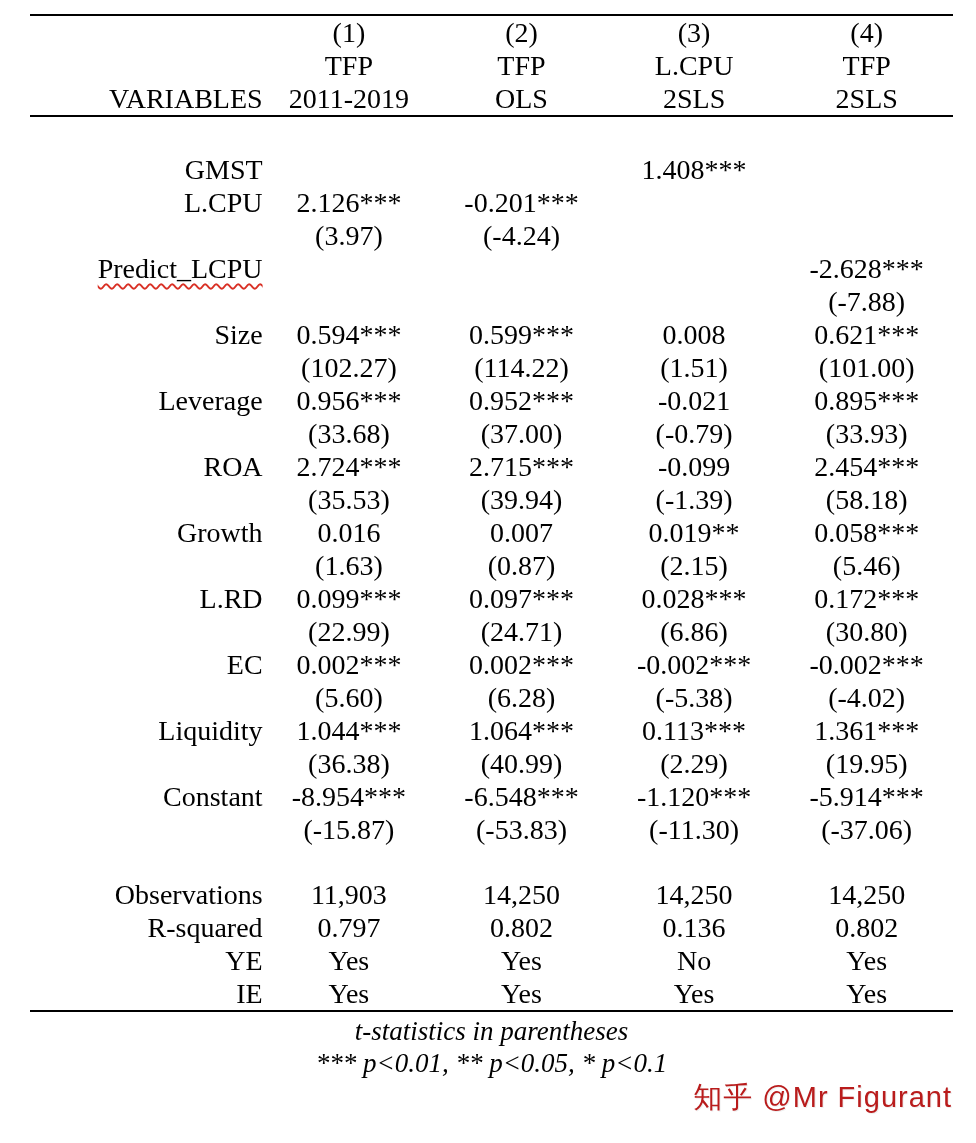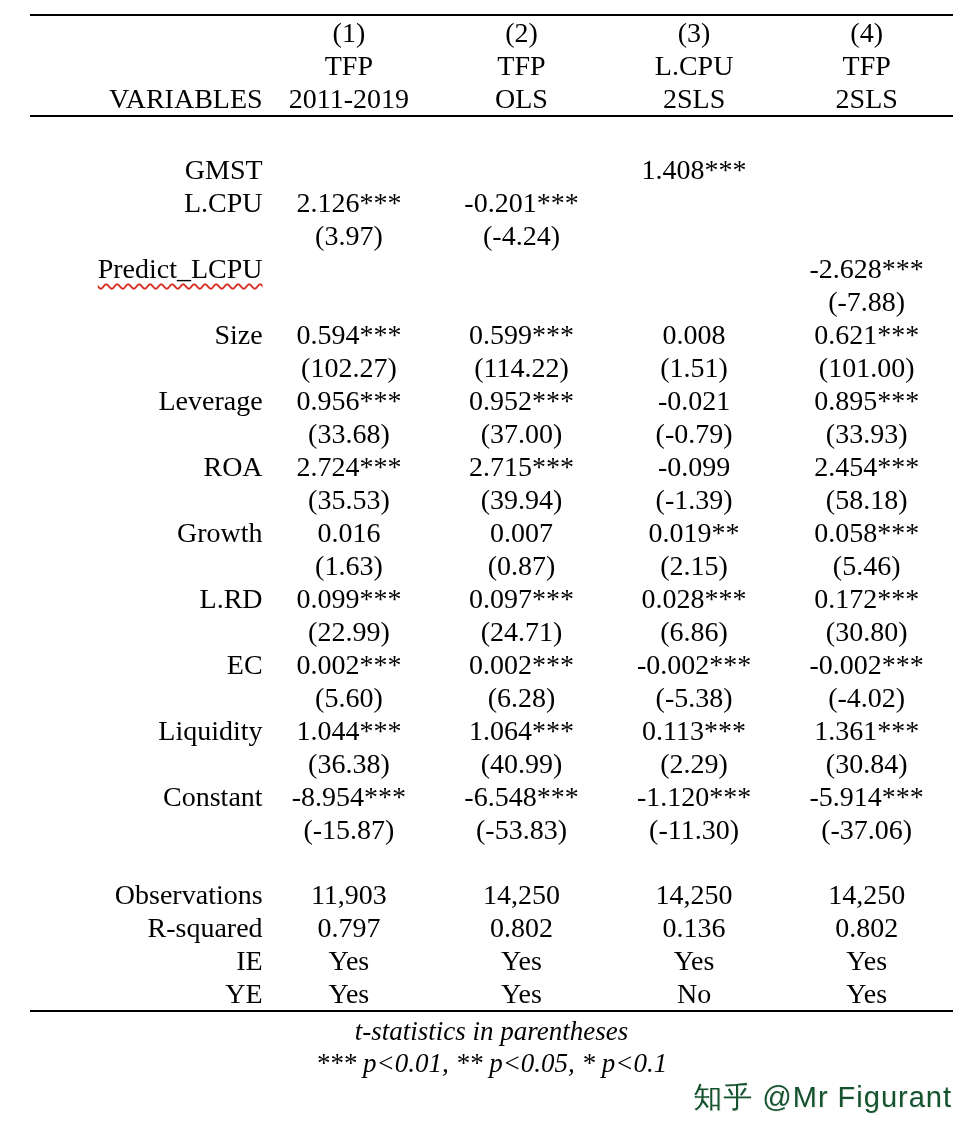--- a/index.html
+++ b/index.html
@@ -222,21 +222,21 @@
           <td class="num">1.044***</td>
           <td class="num">1.064***</td>
           <td class="num">0.113***</td>
           <td class="num">1.361***</td>
         </tr>
         <tr>
           <td class="lbl"></td>
           <td class="num">(36.38)</td>
           <td class="num">(40.99)</td>
           <td class="num">(2.29)</td>
-          <td class="num">(30.84)</td>
+          <td class="num">(19.95)</td>
         </tr>
         <tr>
           <td class="lbl">Constant</td>
           <td class="num">-8.954***</td>
           <td class="num">-6.548***</td>
           <td class="num">-1.120***</td>
           <td class="num">-5.914***</td>
         </tr>
         <tr>
           <td class="lbl"></td>
@@ -256,36 +256,36 @@
           <td class="num">14,250</td>
         </tr>
         <tr>
           <td class="lbl">R-squared</td>
           <td class="num">0.797</td>
           <td class="num">0.802</td>
           <td class="num">0.136</td>
           <td class="num">0.802</td>
         </tr>
         <tr>
+          <td class="lbl">YE</td>
+          <td class="num">Yes</td>
+          <td class="num">Yes</td>
+          <td class="num">No</td>
+          <td class="num">Yes</td>
+        </tr>
+        <tr>
           <td class="lbl">IE</td>
           <td class="num">Yes</td>
           <td class="num">Yes</td>
           <td class="num">Yes</td>
-          <td class="num">Yes</td>
-        </tr>
-        <tr>
-          <td class="lbl">YE</td>
-          <td class="num">Yes</td>
-          <td class="num">Yes</td>
-          <td class="num">No</td>
           <td class="num">Yes</td>
         </tr>
       </tbody>
   </table>
 
   <div class="notes">
     <div>t-statistics in parentheses</div>
     <div>*** p&lt;0.01, ** p&lt;0.05, * p&lt;0.1</div>
   </div>
 
-  <div class="watermark" style="color: #14532d;">知乎 @Mr Figurant</div>
+  <div class="watermark" style="color: #b91c1c;">知乎 @Mr Figurant</div>
 
 </div>
 
 </body></html>

